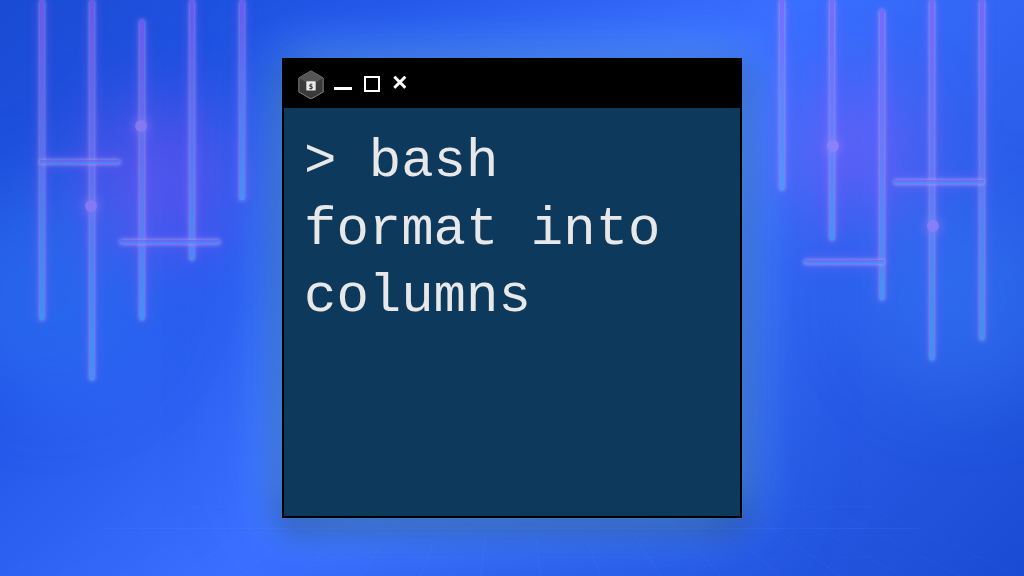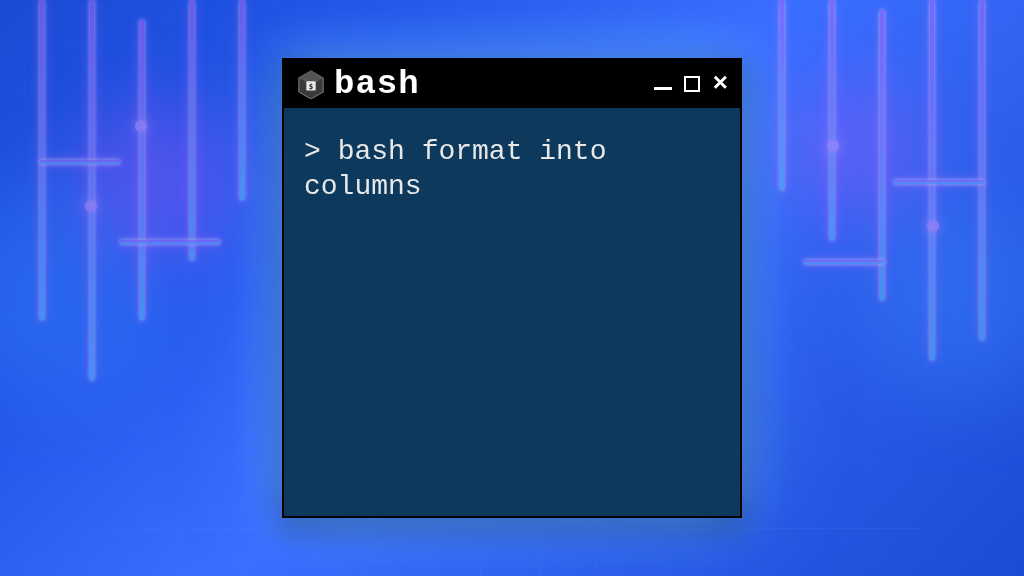--- a/index.html
+++ b/index.html
@@ -128,23 +128,23 @@
       height: 16px;
       border: 2.5px solid #fff;
     }
     .close-icon {
       font-size: 26px;
       font-weight: bold;
       line-height: 0.8;
     }
     .terminal-body {
       flex: 1;
-      padding: 26px 20px;
+      padding: 20px 20px;
       color: #e8e8e8;
-      font-size: 28px;
+      font-size: 54px;
       line-height: 1.25;
       font-family: 'Consolas', 'Monaco', 'Courier New', monospace;
       overflow: hidden;
     }
     .prompt {
       display: inline;
     }
     .command-text {
       display: inline;
     }
@@ -183,21 +183,20 @@
 <div class="terminal-window">
   <div class="titlebar">
     <span class="bash-icon">
       <svg viewBox="0 0 32 32">
         <polygon points="16,2 29,9.5 29,24.5 16,32 3,24.5 3,9.5" fill="#3a3a3a" stroke="#888" stroke-width="1"></polygon>
         <polygon points="16,2 29,9.5 16,17 3,9.5" fill="#555"></polygon>
         <rect x="11" y="13" width="10" height="10" rx="1" fill="#e8e8e8"></rect>
         <text x="16" y="21" font-size="8" font-family="monospace" fill="#222" text-anchor="middle" font-weight="bold">$</text>
       </svg>
     </span>
-    <span class="title-text">bash</span>
     <div class="window-controls">
       <span class="win-ctrl">
         <span class="minimize-icon"></span>
       </span>
       <span class="win-ctrl">
         <span class="maximize-icon"></span>
       </span>
       <span class="win-ctrl">
         <span class="close-icon">×</span>
       </span>

